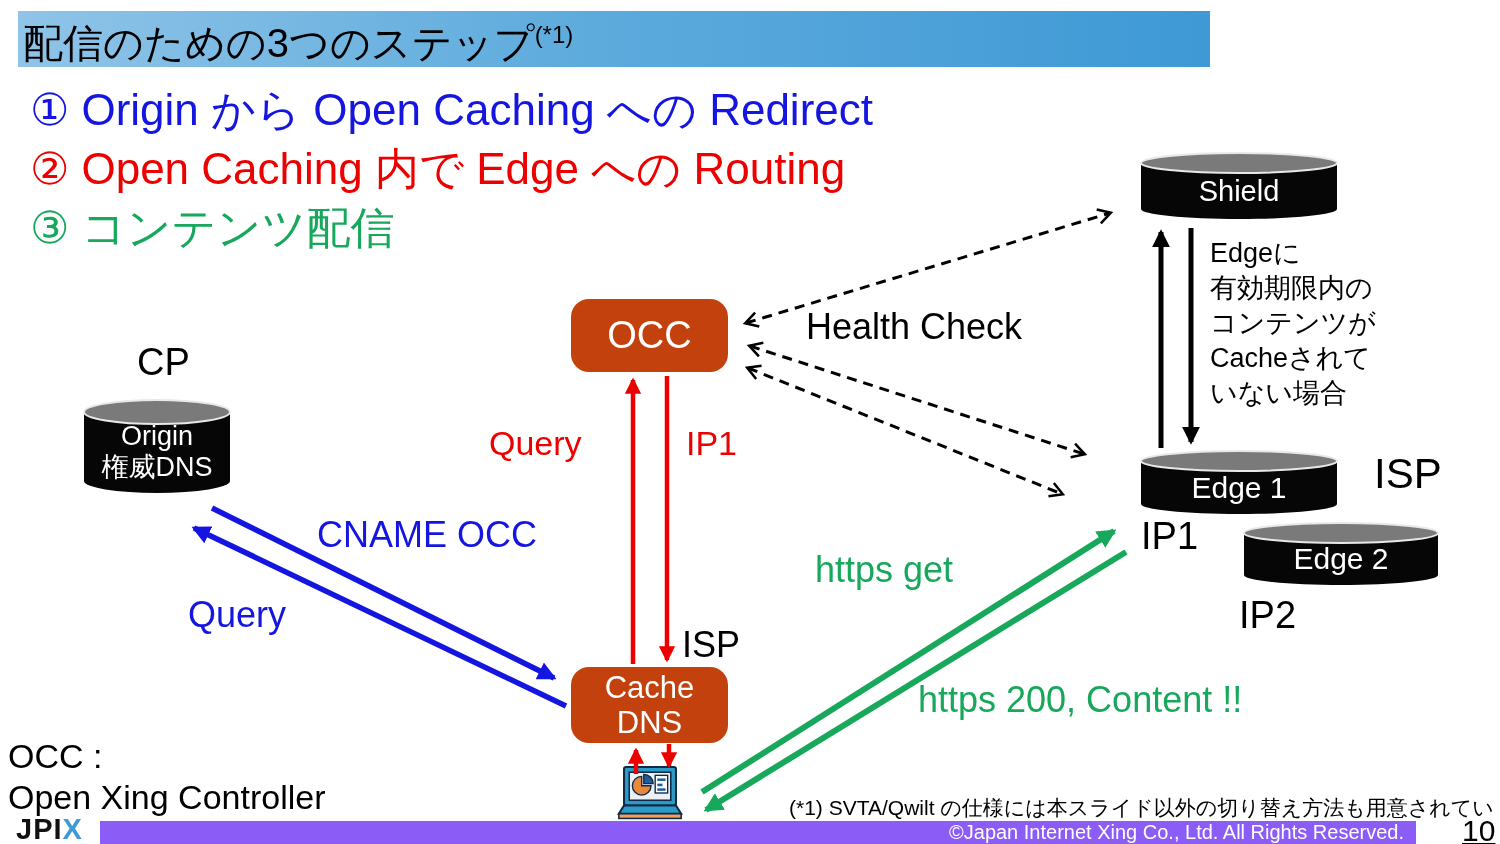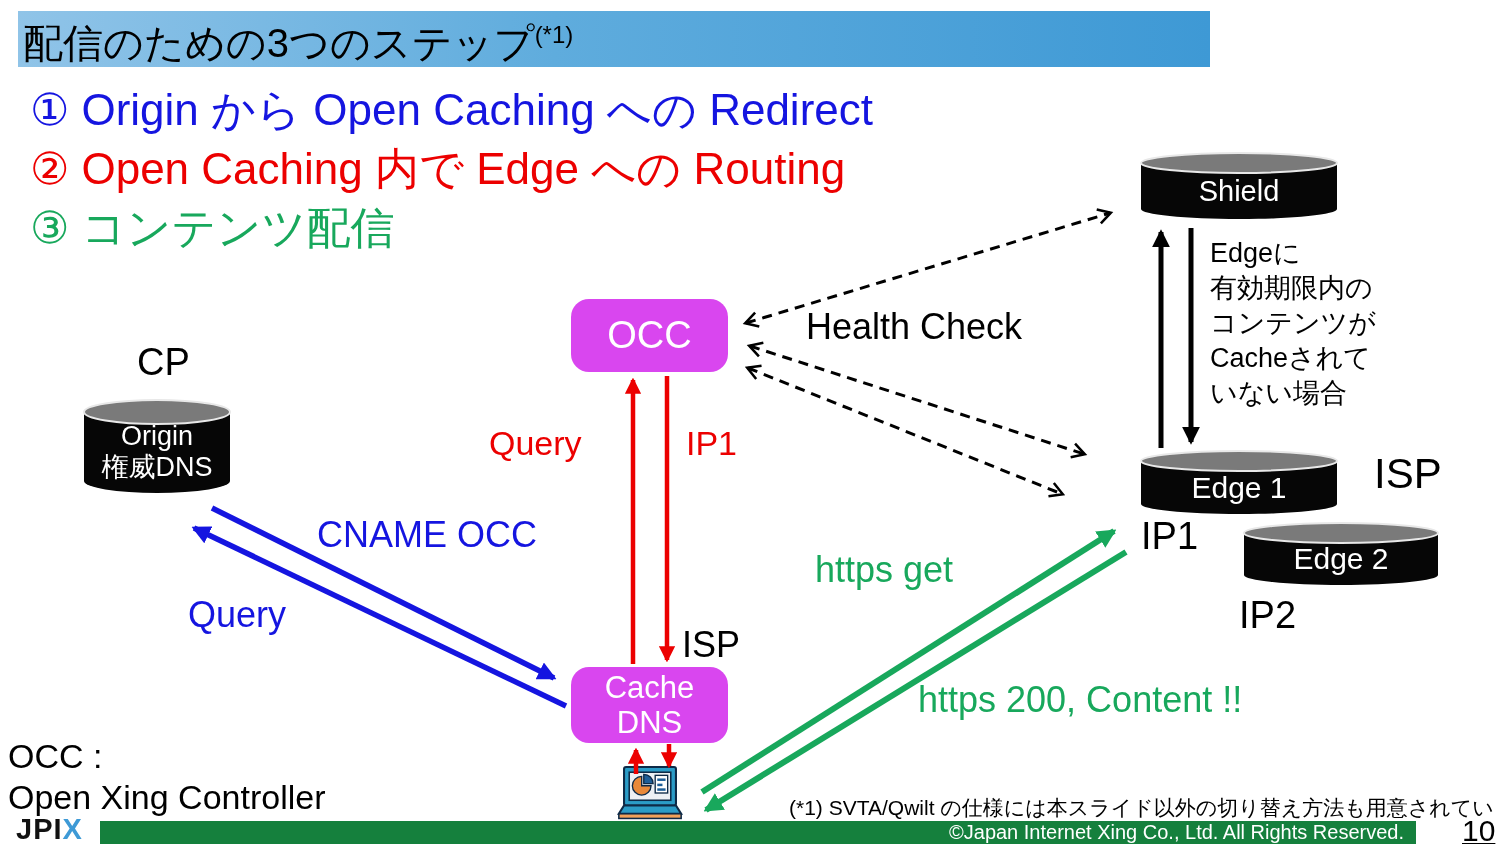--- a/index.html
+++ b/index.html
@@ -21,21 +21,21 @@
   
   #steps{left:30px;top:80px;}
   .step{font-size:44px;line-height:59px;white-space:nowrap;}
   .step .num{margin-right:12px;}
   .c-blue{color:#1515E0;}
   .c-red{color:#EC0000;}
   .c-green{color:#18A85C;}
 
   
   .node-box{
-    background:#d946ef;border-radius:18px;color:#fff;
+    background:#c2410c;border-radius:18px;color:#fff;
     display:flex;flex-direction:column;align-items:center;justify-content:center;
     text-align:left;
   }
   #occ-box{left:571px;top:299px;width:157px;height:73px;font-size:38px;}
   #cachedns-box{left:571px;top:667px;width:157px;height:76px;font-size:31px;line-height:35px;}
 
   
   .cyl{position:absolute;}
   .cyl svg{position:absolute;left:0;top:0;}
   .cyl-label{
@@ -64,21 +64,21 @@
   #lbl-cname{left:317px;top:514px;font-size:36px;}
   #lbl-query-blue{left:188px;top:594px;font-size:36px;}
   #lbl-https-get{left:815px;top:549px;font-size:36px;}
   #lbl-https-200{left:918px;top:679px;font-size:36px;}
   #shield-note{left:1210px;top:236px;font-size:27px;line-height:35px;white-space:pre-line;}
 
   
   #occ-def{left:8px;top:736px;font-size:34px;line-height:41px;}
   #footnote{left:789px;top:794px;font-size:21px;}
   #footer-bar{
-    left:100px;top:821px;width:1316px;height:23px;background:#15803d;
+    left:100px;top:821px;width:1316px;height:23px;background:#8b5cf6;
     display:flex;align-items:center;justify-content:flex-end;
   }
   #copyright{color:#fff;font-size:20px;padding-right:12px;}
   #page-num{left:1462px;top:814px;font-size:30px;text-decoration:underline;}
   #jpix-logo{left:16px;top:813px;font-size:29px;font-weight:bold;letter-spacing:1px;}
   #jpix-logo .jpi{color:#111;}
   #jpix-logo .x{color:#3E9AD6;}
 
   #arrow-layer{position:absolute;left:0;top:0;width:1500px;height:844px;pointer-events:none;z-index:3;}
   #laptop{left:616px;top:766px;width:68px;height:54px;z-index:2;}

